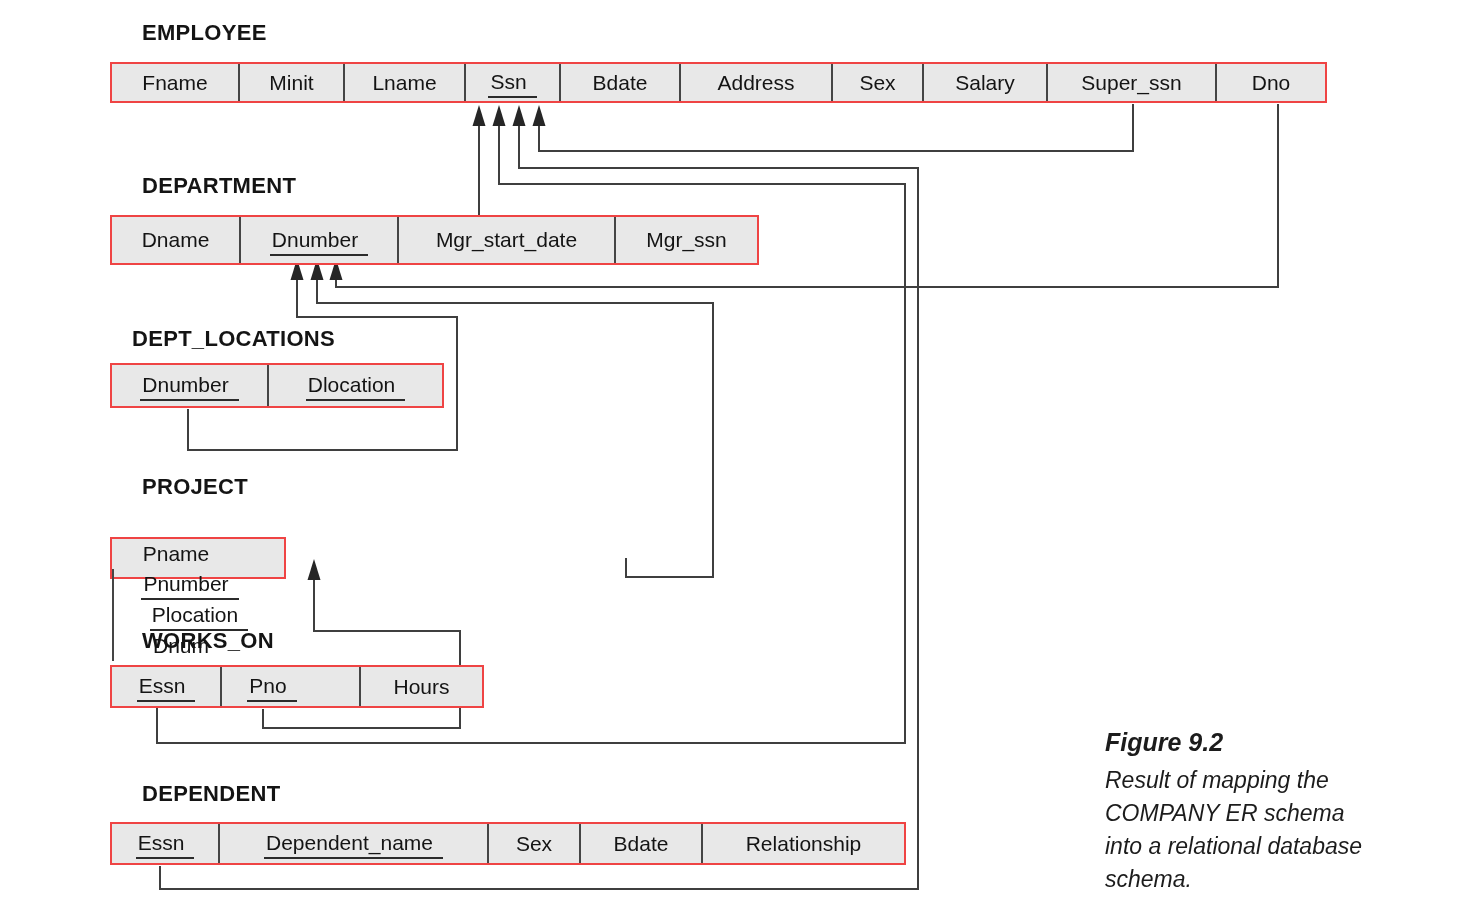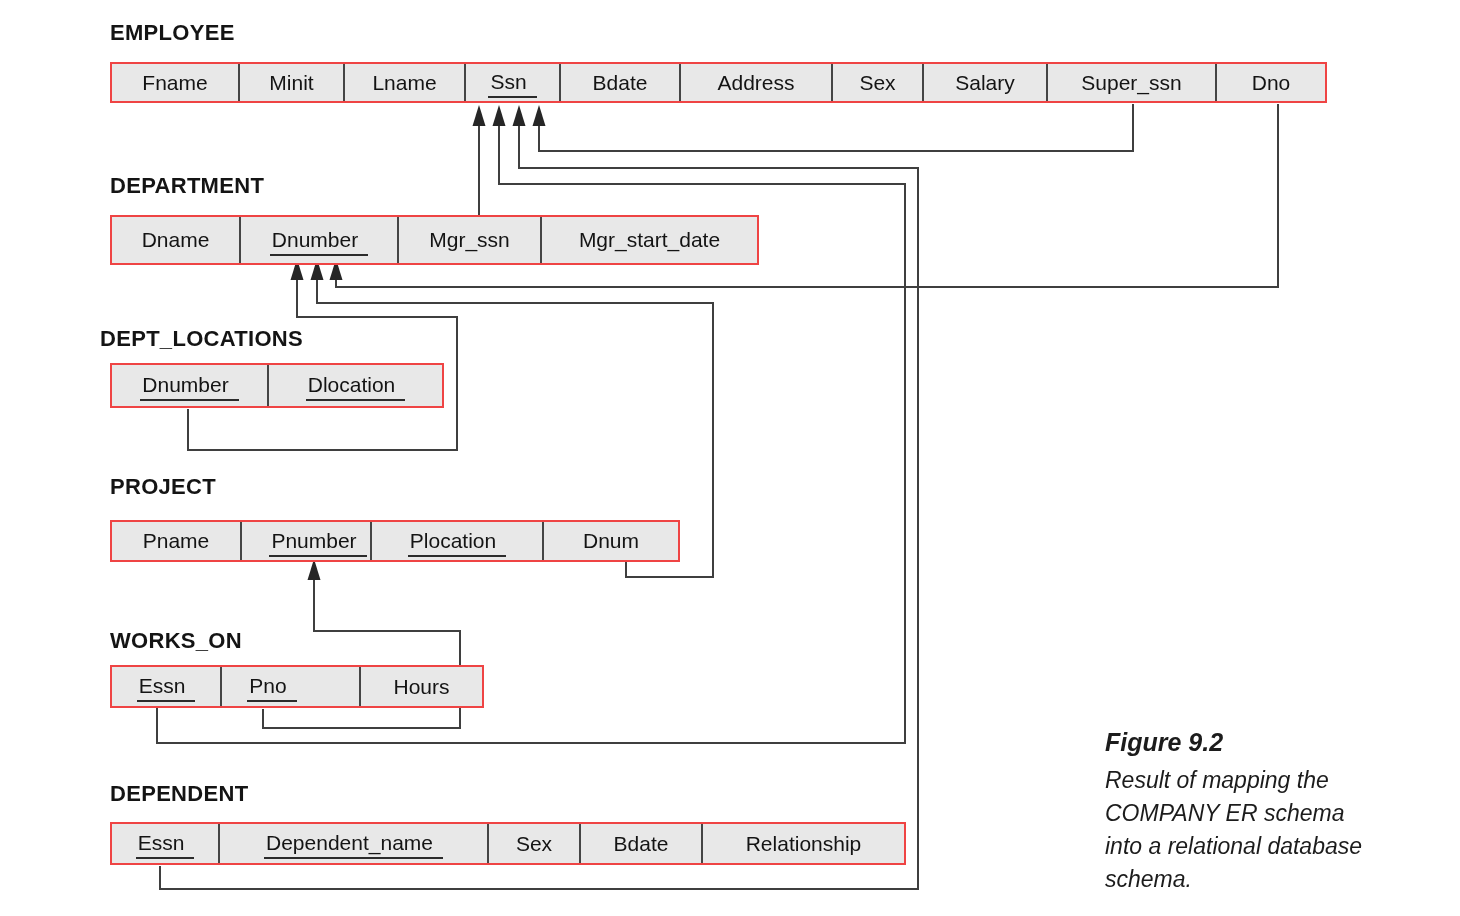--- a/index.html
+++ b/index.html
@@ -19,20 +19,21 @@
     z-index: 1;
   }
   .tbl-label {
     position: absolute;
     z-index: 2;
     font-weight: bold;
     font-size: 22px;
     color: #141414;
     letter-spacing: 0.3px;
     white-space: nowrap;
+    margin-left: 32px;
   }
   .tbl-row {
     position: absolute;
     z-index: 2;
     display: flex;
     border: 2px solid #ef4444;
     background: #e8e8e8;
   }
   .tbl-cell {
     display: flex;
@@ -146,38 +147,38 @@
       </div>
     </div>
     <div class="tbl-label" style="left: 110px; top: 173px;">DEPARTMENT</div>
     <div class="tbl-row" style="left: 110px; top: 215px; height: 50px; background: rgb(232, 232, 232);">
       <div class="tbl-cell" style="width: 127px;">
         <span class="txt">Dname</span>
       </div>
       <div class="tbl-cell" style="width: 158px;">
         <span class="txt key">Dnumber</span>
       </div>
+      <div class="tbl-cell" style="width: 217px;">
+        <span class="txt">Mgr_start_date</span>
+      </div>
       <div class="tbl-cell" style="width: 143px;">
         <span class="txt">Mgr_ssn</span>
-      </div>
-      <div class="tbl-cell" style="width: 217px;">
-        <span class="txt">Mgr_start_date</span>
       </div>
     </div>
     <div class="tbl-label" style="left: 100px; top: 326px; text-align: center;">DEPT_LOCATIONS</div>
     <div class="tbl-row" style="left: 110px; top: 363px; height: 45px; background: rgb(232, 232, 232);">
       <div class="tbl-cell" style="width: 155px;">
         <span class="txt key">Dnumber</span>
       </div>
       <div class="tbl-cell" style="width: 175px;">
         <span class="txt key">Dlocation</span>
       </div>
     </div>
     <div class="tbl-label" style="left: 110px; top: 474px;">PROJECT</div>
-    <div class="tbl-row" style="left: 110px; top: 520px; height: 42px; background: rgb(232, 232, 232);">
+    <div class="tbl-row" style="left: 110px; top: 537px; height: 42px; background: rgb(232, 232, 232); flex-direction: column;">
       <div class="tbl-cell" style="width: 128px;">
         <span class="txt">Pname</span>
       </div>
       <div class="tbl-cell" style="width: 130px; padding-left: 24px;">
         <span class="txt key">Pnumber</span>
       </div>
       <div class="tbl-cell" style="width: 172px;">
         <span class="txt key">Plocation</span>
       </div>
       <div class="tbl-cell" style="width: 136px;">

